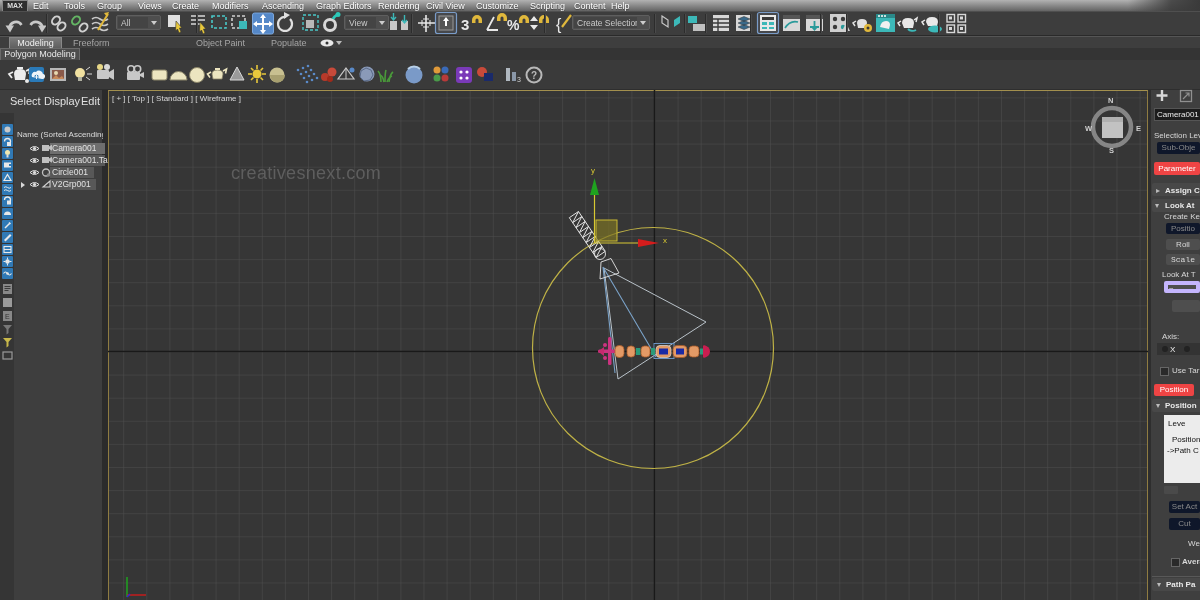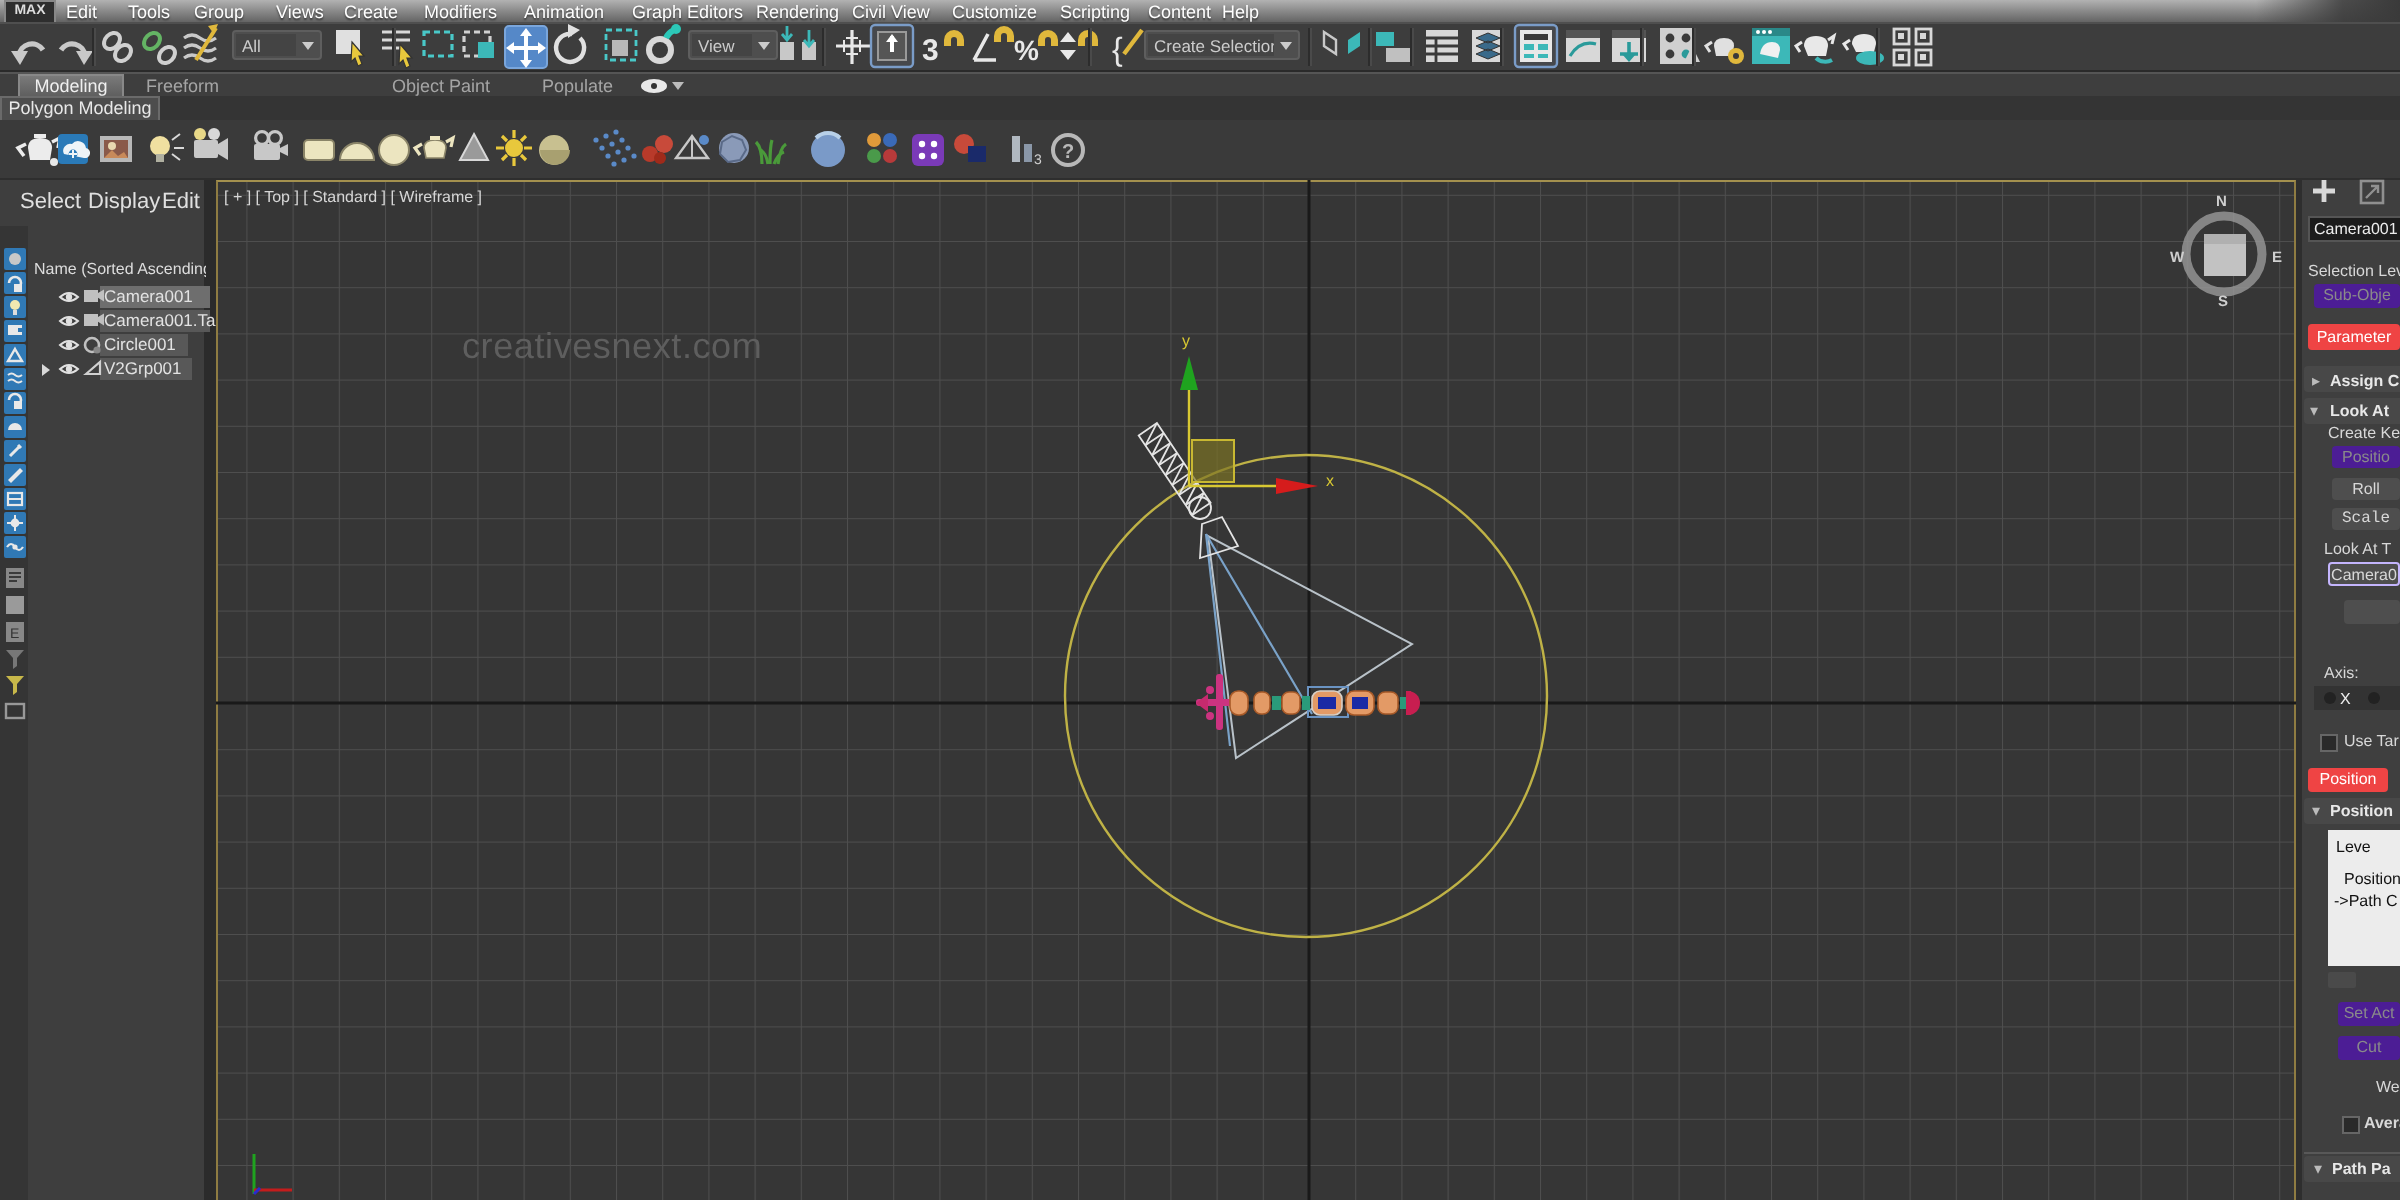--- a/index.html
+++ b/index.html
@@ -23,37 +23,37 @@
 .isep{position:absolute;top:65px;width:1px;height:20px;background:#2c2c2c;}
 #leftstrip{left:0;top:113px;width:14px;height:487px;background:#353535;z-index:2;}
 #explorer{left:0px;top:90px;width:102px;height:510px;background:#3e3e3e;border-right:6px solid #2b2b2b;box-sizing:content-box;}
 .exmenu{position:absolute;top:5px;color:#e0e0e0;font-size:11px;}
 .exrow{position:absolute;height:11px;font-size:8.5px;color:#e2e2e2;line-height:11px;white-space:nowrap;overflow:hidden;}
 #viewport{left:108px;top:90px;width:1040px;height:510px;background:#363636;border-top:1px solid #a3904e;border-left:1px solid #8f7c42;border-right:1px solid #8f7c42;box-sizing:border-box;}
 #watermark{font-size:18px;color:#5e5e5e;letter-spacing:0.3px;}
 #cmdpanel{left:1151px;top:90px;width:49px;height:510px;background:#3f3f3f;}
 .cp{position:absolute;font-size:8px;color:#d8d8d8;white-space:nowrap;}
 .cpbtn{position:absolute;background:#4e4e4e;border-radius:2px;font-size:8px;color:#d8d8d8;text-align:center;box-sizing:border-box;white-space:nowrap;overflow:hidden;}
-.dis{color:#8a8a8a;background:#4c1d95;}
+.dis{color:#8a8a8a;background:#0f172a;}
 .blue{background:#ef4444;color:#fff;}
 .roll{position:absolute;font-size:8px;font-weight:bold;color:#e8e8e8;white-space:nowrap;}
 </style>
 </head>
 <body>
 
 <div class="abs" id="menubar"></div>
 <div class="abs" id="maxlogo">MAX</div>
 <div class="abs" style="left:1128px;top:0;width:72px;height:11px;background:linear-gradient(90deg,rgba(58,58,58,0),rgba(58,58,58,0.85) 60%,#3a3a3a);"></div>
 <div class="mi" style="left:33px;">Edit</div>
 <div class="mi" style="left:64px;">Tools</div>
 <div class="mi" style="left:97px;">Group</div>
 <div class="mi" style="left:138px;">Views</div>
 <div class="mi" style="left:172px;">Create</div>
 <div class="mi" style="left:212px;">Modifiers</div>
-<div class="mi" style="left:262px;">Animation</div>
+<div class="mi" style="left:262px;">Ascending</div>
 <div class="mi" style="left:316px;">Graph Editors</div>
 <div class="mi" style="left:378px;">Rendering</div>
 <div class="mi" style="left:426px;">Civil View</div>
 <div class="mi" style="left:476px;">Customize</div>
 <div class="mi" style="left:530px;">Scripting</div>
 <div class="mi" style="left:574px;">Content</div>
 <div class="mi" style="left:611px;">Help</div>
 
 <div class="abs" id="toolbar"></div>
 <div class="abs" id="tb-icons" style="left:0;top:11px;width:1200px;height:25px;">
@@ -581,21 +581,21 @@
 <div class="roll" style="left:1165px;top:186px;">Assign C</div>
 <div class="cp" style="left:1156px;top:186px;color:#bbb;">▸</div>
 <div class="abs" style="left:1152px;top:199px;width:48px;height:13px;background:#484848;border-radius:2px 0 0 2px;"></div>
 <div class="roll" style="left:1165px;top:201px;">Look At</div>
 <div class="cp" style="left:1155px;top:201px;color:#bbb;">▾</div>
 <div class="cp" style="left:1164px;top:212px;">Create Ke</div>
 <div class="cpbtn dis" style="left:1166px;top:223px;width:34px;height:11px;line-height:11px;">Positio</div>
 <div class="cpbtn" style="left:1166px;top:239px;width:34px;height:11px;line-height:11px;">Roll</div>
 <div class="cpbtn" style="left:1166px;top:254px;width:34px;height:11px;line-height:11px;font-family:Liberation Mono, monospace;">Scale</div>
 <div class="cp" style="left:1162px;top:270px;">Look At T</div>
-<div class="cpbtn" style="left:1164px;top:281px;width:36px;height:12px;line-height:12px;border:1px solid #c4b5fd;">Camera0</div>
+<div class="cpbtn" style="left:1164px;top:281px;width:36px;height:12px;line-height:12px;border:4px solid #c4b5fd;">Camera0</div>
 <div class="cpbtn" style="left:1172px;top:300px;width:28px;height:12px;line-height:12px;"></div>
 <div class="cp" style="left:1162px;top:332px;">Axis:</div>
 <div class="abs" style="left:1157px;top:343px;width:43px;height:12px;background:#333;"></div>
 <div class="cp" style="left:1170px;top:345px;color:#eee;">X</div>
 <div class="abs" style="left:1162px;top:346px;width:6px;height:6px;border-radius:50%;background:#222;"></div>
 <div class="abs" style="left:1184px;top:346px;width:6px;height:6px;border-radius:50%;background:#222;"></div>
 <div class="abs" style="left:1160px;top:367px;width:7px;height:7px;background:#2a2a2a;border:1px solid #666;"></div>
 <div class="cp" style="left:1172px;top:366px;">Use Tar</div>
 <div class="cpbtn blue" style="left:1154px;top:384px;width:40px;height:12px;line-height:12px;">Position</div>
 <div class="abs" style="left:1152px;top:399px;width:48px;height:13px;background:#484848;border-radius:2px 0 0 2px;"></div>

